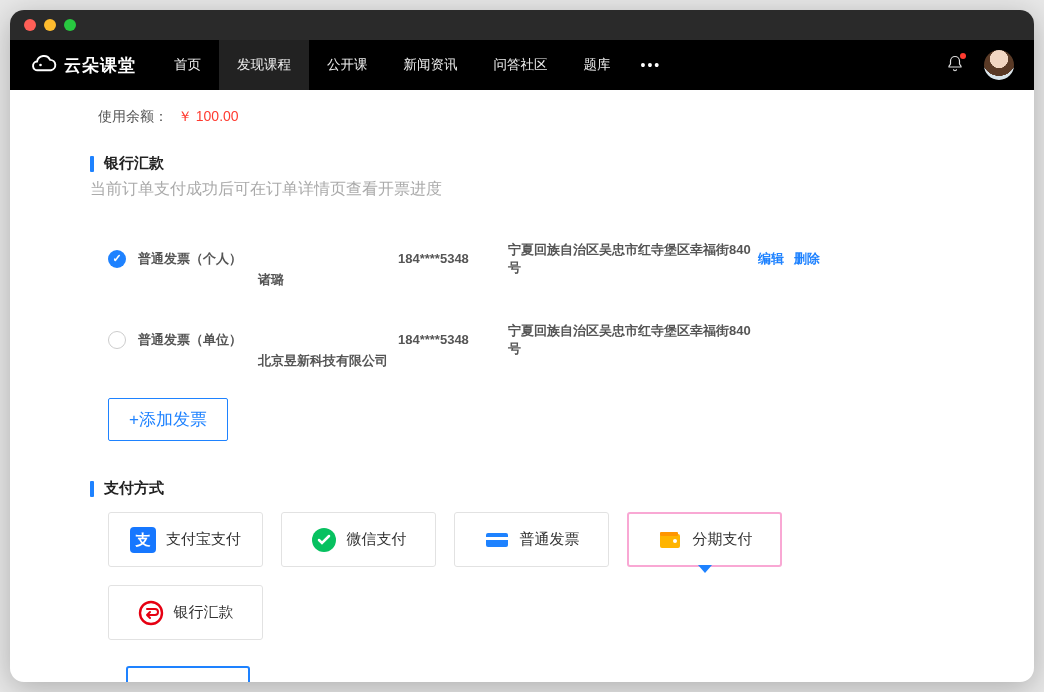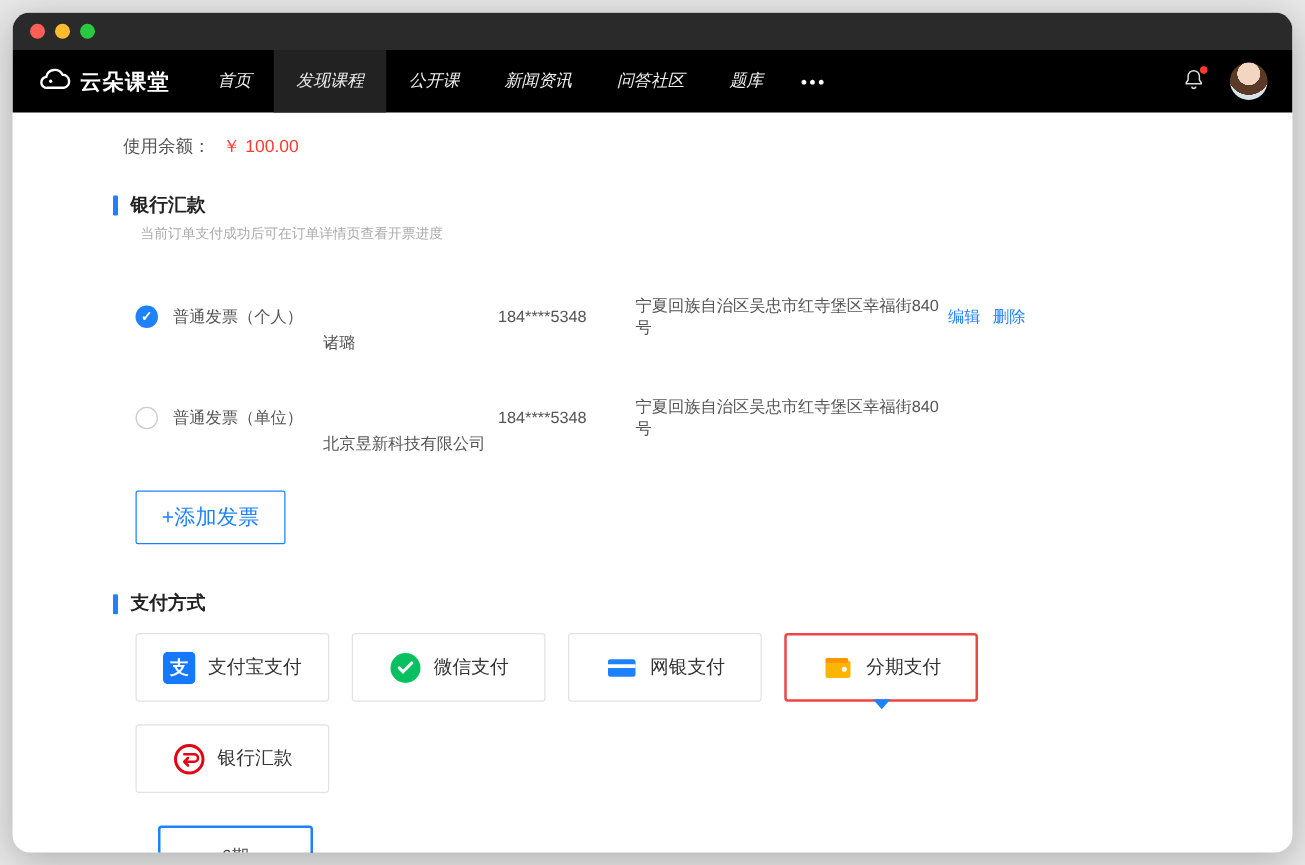--- a/index.html
+++ b/index.html
@@ -5,51 +5,51 @@
   * { box-sizing: border-box; margin: 0; padding: 0; }
   body { font-family: -apple-system, BlinkMacSystemFont, "Segoe UI", "PingFang SC", "Microsoft YaHei", sans-serif; background: #e8e8e8; display:flex; align-items:center; justify-content:center; height:692px; width:1044px; }
   .window { width: 1024px; height: 672px; background: #fff; border-radius: 14px; overflow: hidden; box-shadow: 0 6px 30px rgba(0,0,0,0.25); display:flex; flex-direction:column; }
   .titlebar { height: 30px; background: #2a2a2a; display:flex; align-items:center; padding-left:14px; gap:8px; }
   .dot { width:12px; height:12px; border-radius:50%; }
   .dot.red{background:#ff5f57;} .dot.yel{background:#febc2e;} .dot.grn{background:#28c840;}
   .topbar { height: 50px; background:#000; display:flex; align-items:center; padding:0 20px; color:#fff; font-size:14px; }
   .logo { display:flex; align-items:center; gap:6px; margin-right:20px; }
   .logo-icon { width:28px; height:28px; }
   .logo-text { font-size:17px; font-weight:600; letter-spacing:1px; }
-  .nav { display:flex; align-items:center; height:100%;font-style:italic; }
+  .nav { display:flex; align-items:center; height:100%; }
   .nav-item { padding:0 18px; height:100%; display:flex; align-items:center; color:#eee; cursor:pointer; font-size:13.5px; }
   .nav-item.active { background:#222; }
   .nav-more { color:#fff; letter-spacing:2px; padding:0 12px; cursor:pointer; }
   .spacer { flex:1; }
   .bell { position:relative; margin-right:20px; cursor:pointer; }
   .bell svg { width:18px; height:18px; }
   .bell-dot { position:absolute; top:-2px; right:-2px; width:6px; height:6px; background:#ff3b30; border-radius:50%; }
   .avatar { width:30px; height:30px; border-radius:50%; background: radial-gradient(circle at 50% 30%, #f2d6c2 0 35%, #5a3a26 36% 65%, #d9e4ea 66% 100%); cursor:pointer; }
   .content { flex:1; overflow-y:auto; padding: 18px 80px 19px 80px; color:#333; }
   .balance-row { font-size:14px; margin-bottom:28px; padding-left:8px; }
   .balance-label { color:#555; margin-right:6px; }
   .balance-amount { color:#ff3b30; font-weight:500; }
   .section-title { display:flex; align-items:center; font-size:15px; font-weight:600; color:#222; margin: 18px 0 6px 0; }
   .section-title::before { content:""; width:4px; height:16px; background:#1e82ff; margin-right:10px; border-radius:1px; }
-  .section-sub { font-size:11px; color:#aaa; margin-left:22px; margin-bottom:18px; }
-  .invoice-row { display:flex; align-items:center; font-size:13px; color:#555; padding:10px 0 10px 18px; gap:0; }
+  .section-sub { font-size:16px; color:#aaa; margin-left:0; margin-bottom:18px; }
+  .invoice-row { display:flex; align-items:center; font-size:13px; color:#555; padding:10px 0 10px 18px; gap:0;font-weight:bold; }
   .radio { width:18px; height:18px; border-radius:50%; margin-right:12px; flex-shrink:0; cursor:pointer; display:flex; align-items:center; justify-content:center; }
   .radio.checked { background:#1e82ff; }
   .radio.checked::after { content:"✓"; color:#fff; font-size:11px; font-weight:bold; }
   .radio.unchecked { border:1.5px solid #ccc; }
   .col-type { width:120px; }
   .col-name { width:140px;margin-top:43px; }
   .col-phone { width:110px; }
   .col-addr { width:250px; }
   .row-actions { display:flex; gap:10px; }
   .row-action { color:#1e82ff; cursor:pointer; font-size:13px; }
   .add-invoice { margin:18px 0 10px 18px; border:1px solid #1e82ff; color:#1e82ff; background:#fff; padding:9px 20px; font-size:17px; cursor:pointer; border-radius:2px; }
   .pay-grid { display:flex; gap:18px; margin:14px 0 0 18px; flex-wrap:wrap; }
   .pay-card { width:155px; height:55px; border:1px solid #e2e2e2; border-radius:3px; display:flex; align-items:center; justify-content:center; gap:10px; font-size:15px; color:#333; cursor:pointer; position:relative; }
-  .pay-card.selected { border:2px solid #ef4444; }
+  .pay-card.selected { border:2px solid #f9a8d4; }
   .pay-card.selected::after { content:""; position:absolute; bottom:-8px; left:50%; transform:translateX(-50%); width:0; height:0; border-left:7px solid transparent; border-right:7px solid transparent; border-top:8px solid #1e82ff; }
   .pay-icon { width:26px; height:26px; display:flex; align-items:center; justify-content:center; }
   .period-row { display:flex; gap:18px; margin:26px 0 0 36px;flex-direction:column; }
   .period { width:124px; height:50px; border:4px solid #6d28d9; border-radius:3px; display:flex; align-items:center; justify-content:center; font-size:14px; color:#444; cursor:pointer; }
   .period.selected { border:2px solid #1e82ff; }
 </style>
 </head>
 <body>
 
 <div class="window">
@@ -141,21 +141,21 @@
         </span>
         <span>微信支付</span>
       </div>
       <div class="pay-card">
         <span class="pay-icon">
           <svg viewBox="0 0 26 26">
               <rect x="2" y="6" width="22" height="14" rx="2" fill="#1e82ff"></rect>
               <rect x="2" y="10" width="22" height="3" fill="#fff"></rect>
             </svg>
         </span>
-        <span>网银支付</span>
+        <span>普通发票</span>
       </div>
       <div class="pay-card selected">
         <span class="pay-icon">
           <svg viewBox="0 0 26 26">
               <rect x="3" y="7" width="20" height="14" rx="2" fill="#ffb400"></rect>
               <rect x="3" y="5" width="18" height="4" rx="1" fill="#ff9500"></rect>
               <circle cx="18" cy="14" r="2" fill="#fff"></circle>
             </svg>
         </span>
         <span>分期支付</span>

